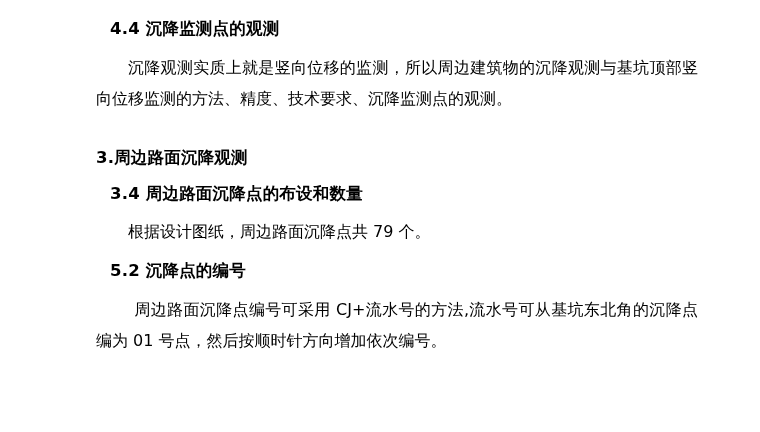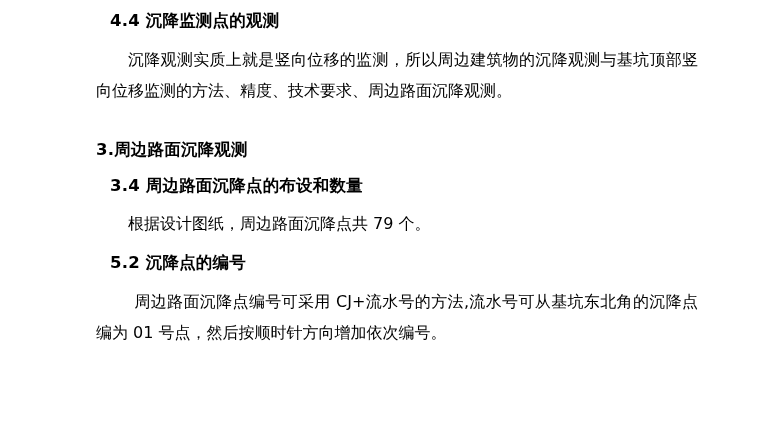--- a/index.html
+++ b/index.html
@@ -13,21 +13,21 @@
     font-family: "DejaVu Sans", sans-serif;
     color: #000000;
     overflow: hidden;
   }
   #page {
     position: relative;
     width: 760px;
     height: 324px;
     background: #ffffff;
     box-sizing: border-box;
-    padding: 8px 62px 0 96px;
+    padding: 16px 62px 0 96px;
   }
   .heading {
     font-weight: bold;
     letter-spacing: 0.2px;
   }
   .h-l2 {
     font-size: 16.5px;
     line-height: 1.25;
     margin: 0;
     padding-top: 3px;
@@ -60,21 +60,21 @@
   .gap-h { height: 12px; }
 </style>
 </head>
 <body>
 
 <div id="page">
 
   <h2 class="heading h-l2">4.4 沉降监测点的观测</h2>
   <div class="gap-a"></div>
 
-  <p class="para">沉降观测实质上就是竖向位移的监测，所以周边建筑物的沉降观测与基坑顶部竖向位移监测的方法、精度、技术要求、周边路面沉降观测。</p>
+  <p class="para">沉降观测实质上就是竖向位移的监测，所以周边建筑物的沉降观测与基坑顶部竖向位移监测的方法、精度、技术要求、沉降监测点的观测。</p>
   <div class="gap-b"></div>
 
   <div class="gap-c"></div>
 
   <div class="gap-d"></div>
 
   <h1 class="heading h-l1">3.周边路面沉降观测</h1>
   <div class="gap-e"></div>
 
   <h2 class="heading h-l2">3.4 周边路面沉降点的布设和数量</h2>

